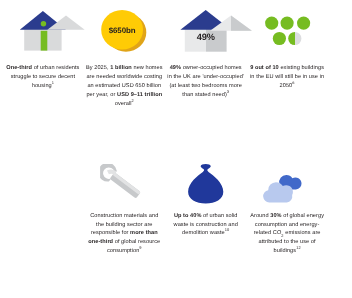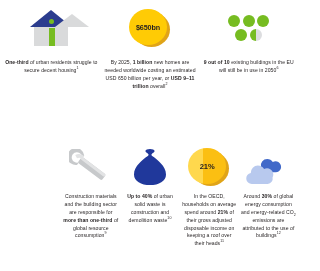--- a/index.html
+++ b/index.html
@@ -274,20 +274,33 @@
         <div class="coin">
           <div class="edge"></div>
           <div class="face">
             <span class="coin-label">$650bn</span>
           </div>
         </div>
       </div>
       <div class="caption">By 2025, <b>1 billion</b> new homes are needed worldwide costing an estimated USD 650 billion per year, or <b>USD 9–11 trillion</b> overall<sup>2</sup></div>
     </div>
 
+    <div class="panel">
+      <div class="icon-slot">
+        <div class="house-pct">
+          <div class="body"></div>
+          <div class="roof">
+            <div class="roof-inner"></div>
+            <div class="roof-inner-r"></div>
+          </div>
+          <div class="pct">49%</div>
+        </div>
+      </div>
+      <div class="caption"><b>49%</b> owner-occupied homes in the UK are 'under-occupied' (at least two bedrooms more than stated need)<sup>3</sup></div>
+    </div>
 
 
     <div class="panel">
       <div class="icon-slot">
         <div class="dots">
           <div class="dot-row">
             <span class="dot"></span>
             <span class="dot"></span>
             <span class="dot"></span>
           </div>
@@ -325,31 +338,20 @@
           <path d="M20 2 c-2.3 0 -4.6 0.7 -4.6 2.1 c0 1.1 1.6 1.7 2.6 2.6
                    c0.9 0.8 0.6 1.7 -0.6 2.6 C13 12.4 4 19.2 4 27.4
                    C4 34.2 11.2 38 20 38 c8.8 0 16 -3.8 16 -10.6
                    C36 19.2 27 12.4 22.6 9.3 c-1.2 -0.9 -1.5 -1.8 -0.6 -2.6
                    c1 -0.9 2.6 -1.5 2.6 -2.6 C24.6 2.7 22.3 2 20 2 z" fill="#20389b"></path>
         </svg>
       </div>
       <div class="caption"><b>Up to 40%</b> of urban solid waste is construction and demolition waste<sup>10</sup></div>
     </div>
 
-    <div class="panel">
-      <div class="icon-slot-bottom">
-        <div class="coin">
-          <div class="edge"></div>
-          <div class="face split">
-            <span class="coin-label small">21%</span>
-          </div>
-        </div>
-      </div>
-      <div class="caption">In the OECD, households on average spend around <b>21%</b> of their gross adjusted disposable income on keeping a roof over their heads<sup>11</sup></div>
-    </div>
 
     <div class="panel">
       <div class="icon-slot-bottom">
         <svg class="clouds" viewBox="0 0 46 34">
           <path d="M16 14 a6.4 6.4 0 0 1 6.2 -8 a6.6 6.6 0 0 1 5.6 3
                    a5.6 5.6 0 0 1 8.3 4.9 a5.3 5.3 0 0 1 -1.2 3.4
                    a5 5 0 0 1 -3.9 1.9 L17 19.2 z" fill="#4169c9"></path>
           <path d="M6.8 31 a5.6 5.6 0 0 1 -1 -11.1 a7.2 7.2 0 0 1 7 -7.3
                    a7.3 7.3 0 0 1 6.3 3.5 a6.2 6.2 0 0 1 9.2 5.4
                    a6 6 0 0 1 -0.7 2.8 a5.6 5.6 0 0 1 -4.9 6.7 z" fill="#b8c9ee"></path>

